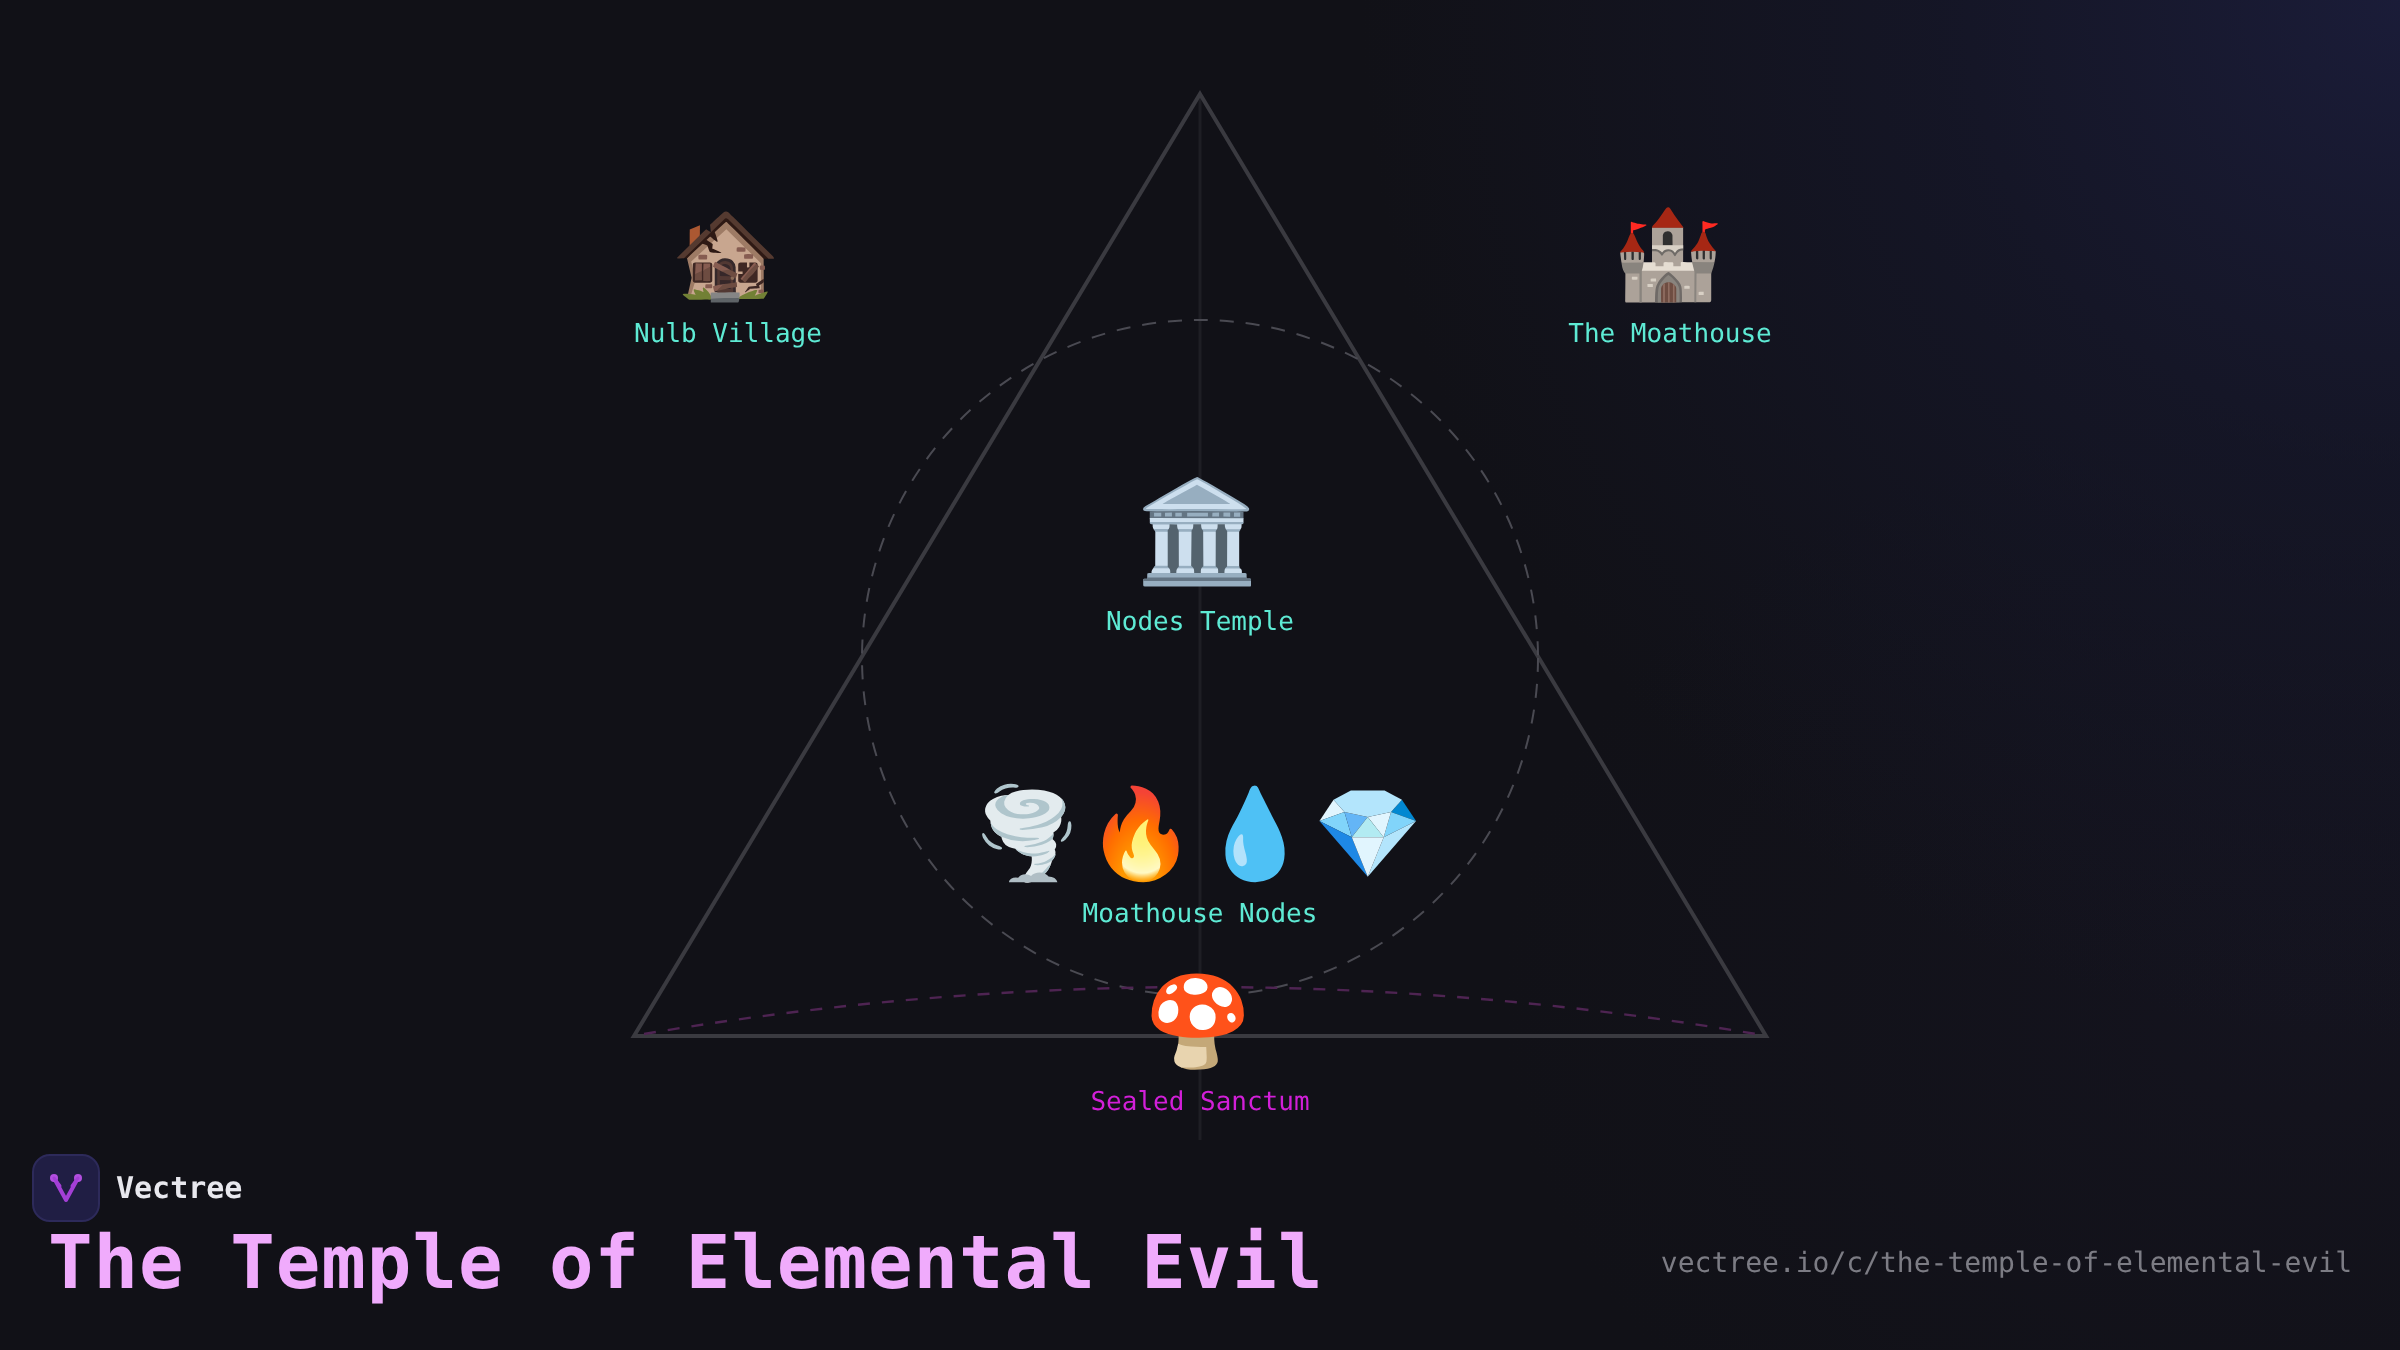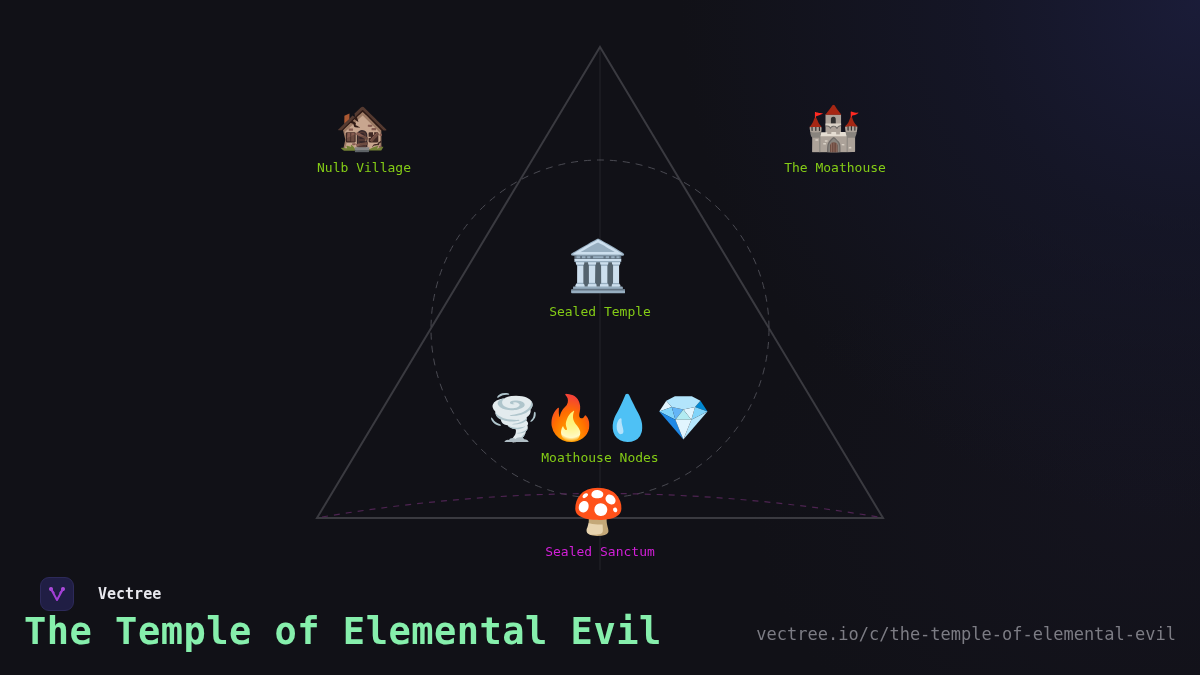--- a/index.html
+++ b/index.html
@@ -20,43 +20,43 @@
       position: absolute; transform: translateX(-50%);
       display: flex; flex-direction: column; align-items: center;
     }
     .node .icon {
       font-family: "DejaVu Sans", sans-serif;
       font-size: 44px; line-height: 52px; height: 52px;
       white-space: nowrap; letter-spacing: 2px;
     }
     .node .label {
       margin-top: 6px;
-      font-size: 13px; color: #84cc16; white-space: nowrap;
+      font-size: 13px; color: #5eead4; white-space: nowrap;
     }
     .node.sealed .label { color: #d21fd8; text-align: center; }
     .brand {
-      position: absolute; left: 40px; top: 577px;
-      display: flex; align-items: center; gap: 24px;
+      position: absolute; left: 16px; top: 577px;
+      display: flex; align-items: center; gap: 8px;
     }
     .brand-logo {
       width: 34px; height: 34px; border-radius: 9px;
       background: #201e44; border: 1px solid #2d2a5a; box-sizing: border-box;
       display: flex; align-items: center; justify-content: center;
     }
     .brand-name {
       font-size: 15px; font-weight: bold; color: #e8e8ee;
     }
     .title {
       position: absolute; left: 24px; top: 610px;
-      font-size: 37px; font-weight: bold; color: #86efac;
+      font-size: 37px; font-weight: bold; color: #f0abfc;
       white-space: nowrap; letter-spacing: 0.5px;
     }
     .url {
       position: absolute; right: 24px; top: 624px;
-      font-size: 17px; color: #7c7c84; white-space: nowrap;
+      font-size: 14px; color: #7c7c84; white-space: nowrap;
     }
   </style>
 </head>
 <body>
 
 <div class="bg-glow"></div>
 
 <svg class="diagram" width="1200" height="675" viewBox="0 0 1200 675">
 
   <line x1="600" y1="47" x2="600" y2="570" stroke="#1e1e24" stroke-width="1.5"></line>
@@ -73,21 +73,21 @@
   <span class="label">Nulb Village</span>
 </div>
 
 <div class="node" style="left:835px; top:102px;">
   <span class="icon">🏰</span>
   <span class="label">The Moathouse</span>
 </div>
 
 <div class="node" style="left:600px; top:240px;">
   <span class="icon" style="font-size:50px;">🏛️</span>
-  <span class="label" style="margin-top:12px;">Sealed Temple</span>
+  <span class="label" style="margin-top:12px;">Nodes Temple</span>
 </div>
 
 <div class="node" style="left:600px; top:392px;">
   <span class="icon">🌪️🔥💧💎</span>
   <span class="label">Moathouse Nodes</span>
 </div>
 
 <div class="node sealed" style="left:600px; top:486px;">
   <span class="icon">🍄</span>
   <span class="label">Sealed Sanctum</span>

